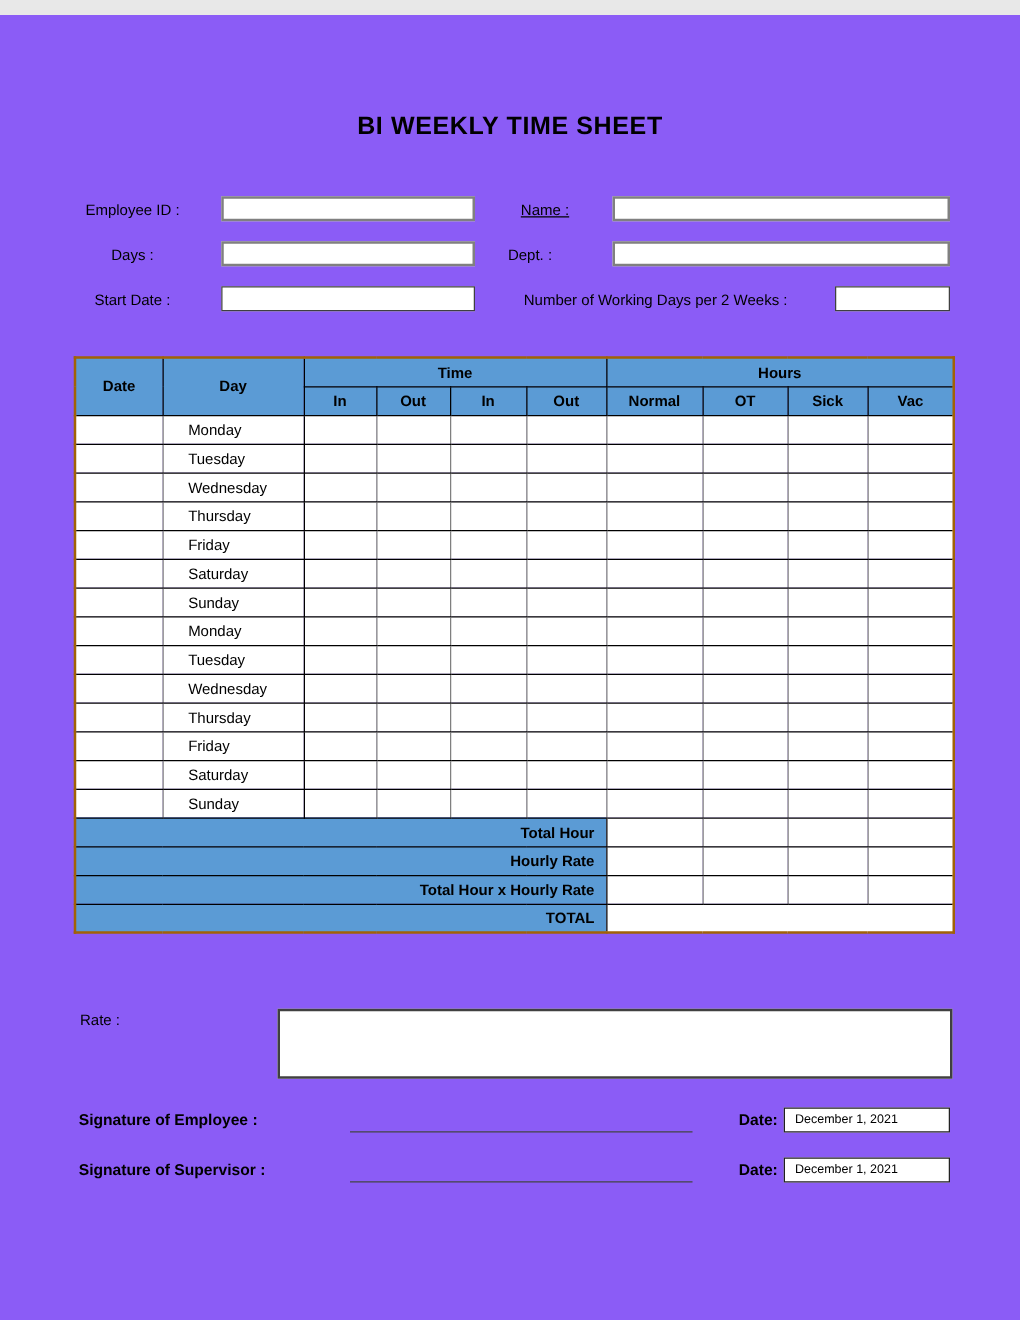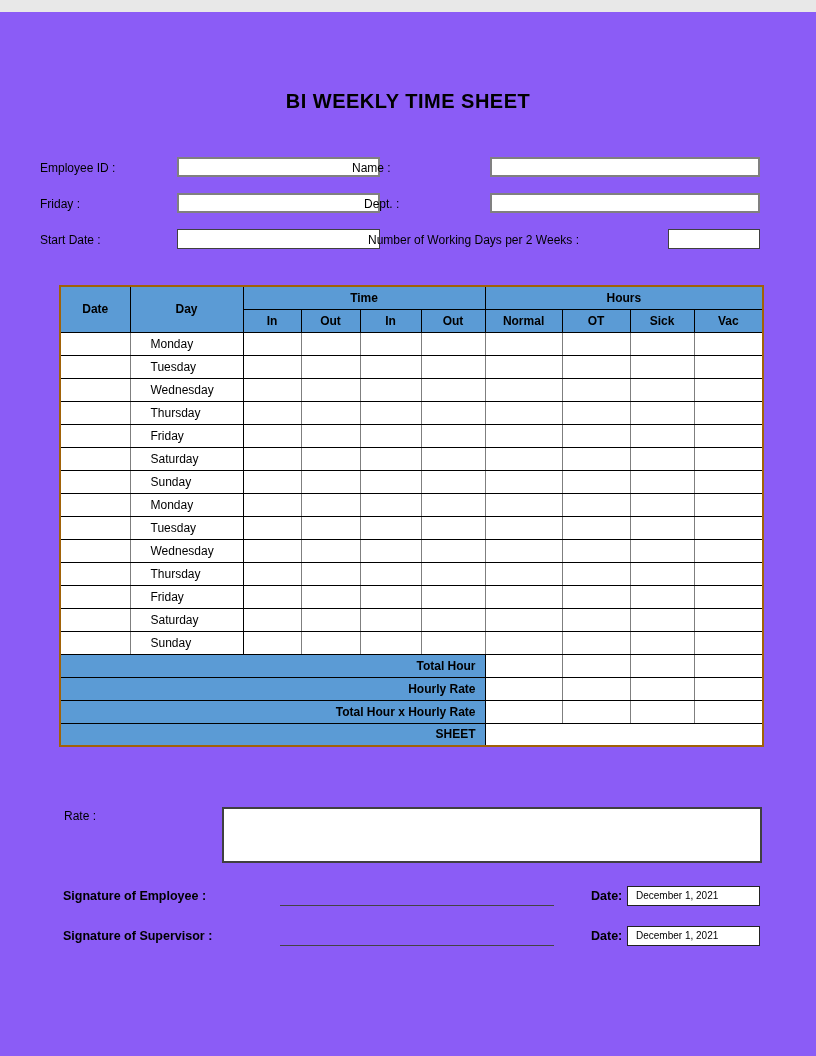--- a/index.html
+++ b/index.html
@@ -7,21 +7,21 @@
   .page {
     position:relative; width:816px; height:1056px; margin:12px auto;
     background:#8b5cf6; font-family:"Liberation Sans", sans-serif; color:#000;
     overflow:hidden;
   }
   .doc-title {
     position:absolute; top:78px; left:0; width:100%;
     text-align:center; font-size:20px; font-weight:bold; letter-spacing:0.5px;
   }
   
-  .f-label { position:absolute; font-size:12px; text-align:left; white-space:nowrap; }
+  .f-label { position:absolute; font-size:12px; text-align:center; white-space:nowrap; }
   .f-box {
     position:absolute; height:20px; background:#fff; border:2px solid #808080;
     font-family:"Liberation Sans", sans-serif; font-size:12px; padding:0 4px;
   }
   .f-box.thin { border:1px solid #404040; }
 
   
   table.sheet {
     position:absolute; left:59px; top:273px; width:703px;
     border-collapse:collapse; table-layout:fixed; border:2px solid #a16207;
@@ -58,27 +58,27 @@
 </head>
 <body>
 
 <div class="page">
 
   <div class="doc-title">BI WEEKLY TIME SHEET</div>
 
   <div class="f-label" style="left:40px; top:149px; width:132px;">Employee ID :</div>
   <input class="f-box" style="left: 177px; top: 145px; width: 203px;" value="">
 
-  <div class="f-label" style="left:40px; top:185px; width:132px;">Friday :</div>
+  <div class="f-label" style="left:40px; top:185px; width:132px;">Days :</div>
   <input class="f-box" style="left: 177px; top: 181px; width: 203px;" value="">
 
   <div class="f-label" style="left:40px; top:221px; width:132px;">Start Date :</div>
   <input class="f-box thin" style="left: 177px; top: 217px; width: 203px;" value="">
 
-  <div class="f-label" style="left:352px; top:149px; width:120px;">Name :</div>
+  <div class="f-label" style="left:376px; top:149px; width:120px;text-decoration:underline;">Name :</div>
   <input class="f-box" style="left: 490px; top: 145px; width: 270px;" value="">
 
   <div class="f-label" style="left:364px; top:185px; width:120px;">Dept. :</div>
   <input class="f-box" style="left: 490px; top: 181px; width: 270px;" value="">
 
   <div class="f-label" style="left:368px; top:221px; width:313px;">Number of Working Days per 2 Weeks :</div>
   <input class="f-box thin" style="left: 668px; top: 217px; width: 92px;" value="">
 
   <table class="sheet">
     <colgroup>
@@ -297,21 +297,21 @@
           <td class="blank"></td>
         </tr>
         <tr>
           <td colspan="6" class="sum-label">Total Hour x Hourly Rate</td>
           <td class="blank"></td>
           <td class="blank"></td>
           <td class="blank"></td>
           <td class="blank"></td>
         </tr>
         <tr>
-          <td colspan="6" class="sum-label">SHEET</td>
+          <td colspan="6" class="sum-label">TOTAL</td>
           <td colspan="4" class="blank"></td>
         </tr>
       </tbody>
   </table>
 
   <div class="notes-label">Rate :</div>
   <textarea class="notes-box" style=""></textarea>
 
   <div class="sig-label" style="top:877px;">Signature of Employee :</div>
   <div class="sig-line" style="top:877px;"></div>

